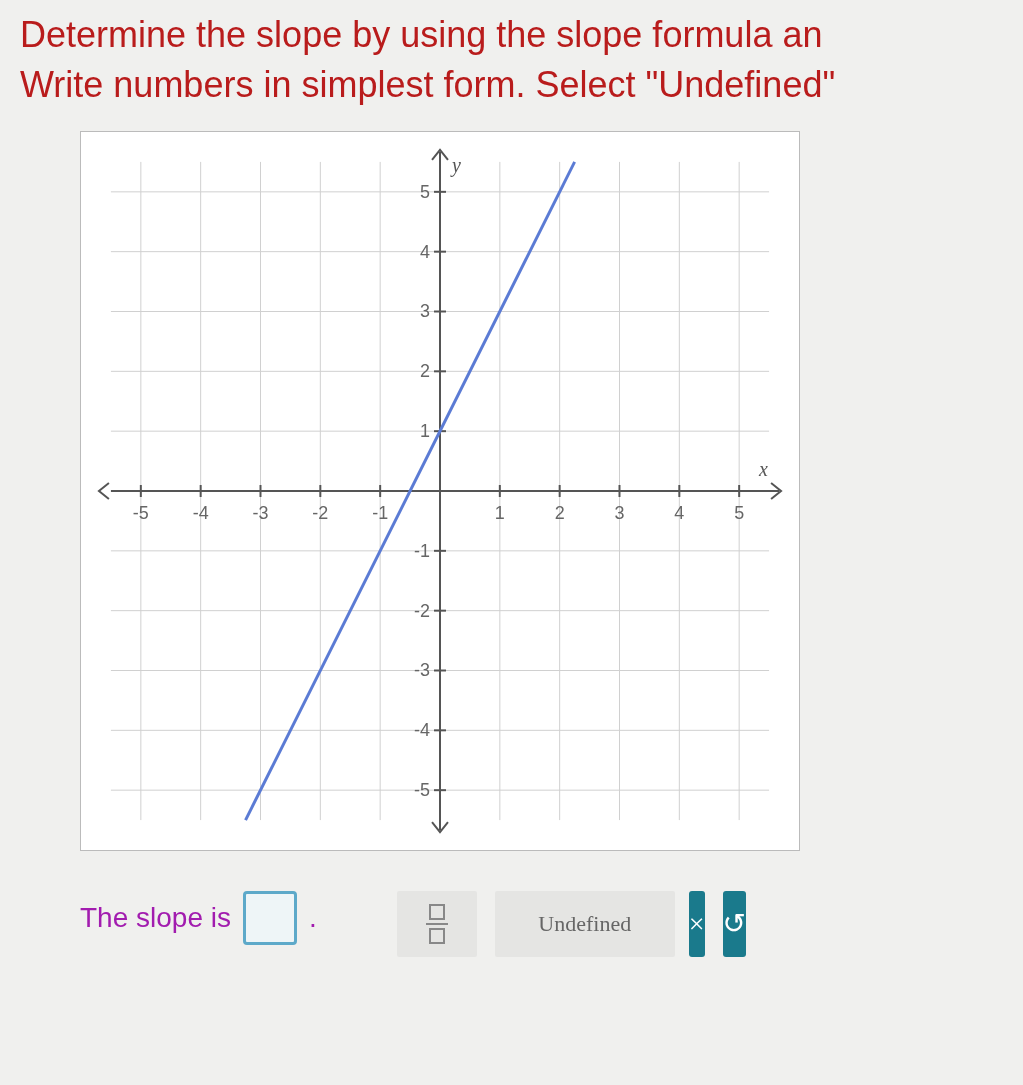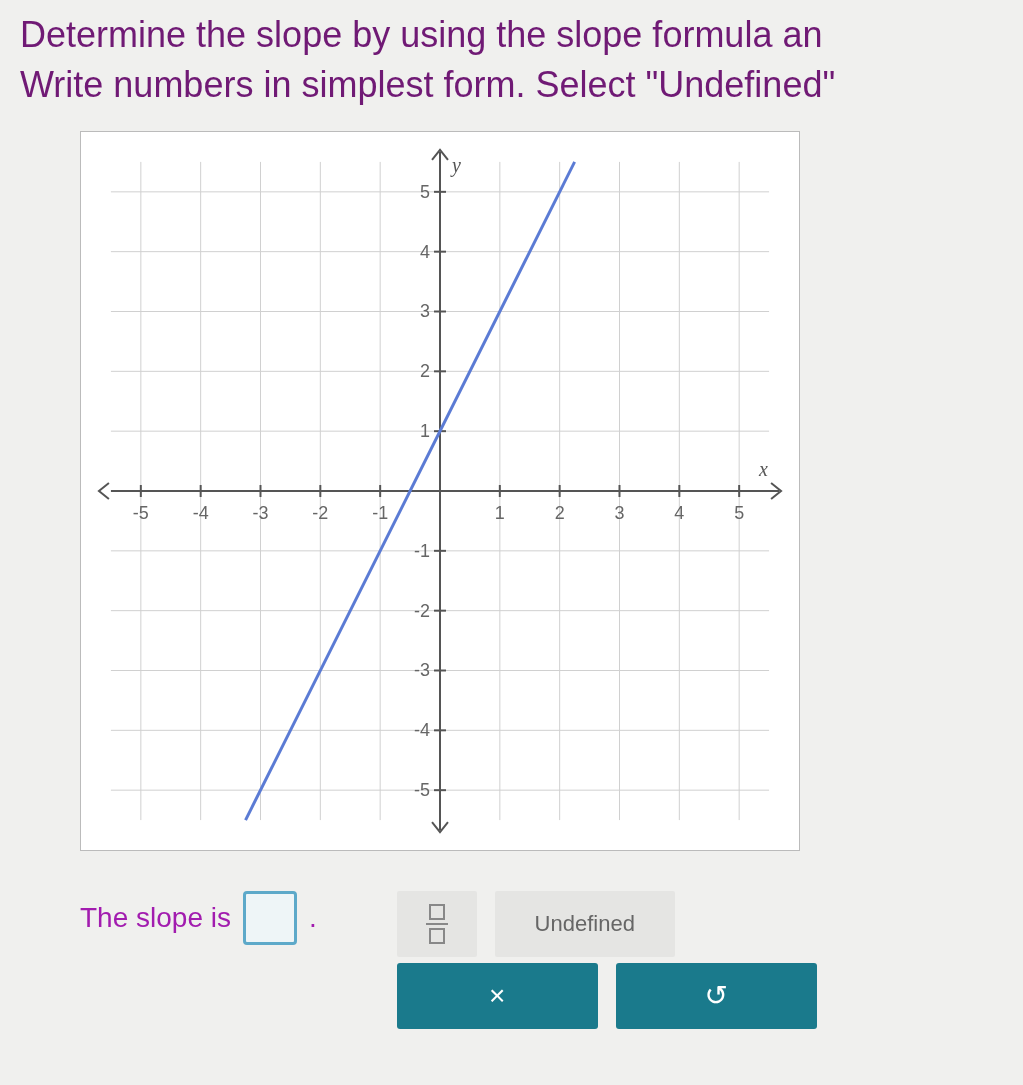--- a/index.html
+++ b/index.html
@@ -7,21 +7,21 @@
       font-family: Arial, Helvetica, sans-serif;
       background: #f0f0ee;
       width: 1023px;
       height: 1085px;
       overflow: hidden;
       color: #333;
     }
     .question-text {
       font-size: 36px;
       line-height: 1.4;
-      color: #701a75;
+      color: #b91c1c;
       padding: 10px 20px 20px 20px;
       font-weight: 400;
     }
     .graph-container {
       width: 720px;
       height: 720px;
       margin-left: 80px;
       background: #fff;
       border: 1px solid #bbb;
       position: relative;
@@ -46,23 +46,24 @@
     }
     .answer-box {
       width: 54px;
       height: 54px;
       border: 3px solid #5da9c9;
       background: #eef5f7;
       border-radius: 4px;
     }
     .tools-panel {
       display: flex;
-      flex-direction: column;
-      gap: 6px;
+      flex-direction: row;
+      gap: 14px;
       width: 420px;
+      font-family: Liberation Serif, serif;
     }
     .tools-row {
       display: flex;
       gap: 18px;
       align-items: stretch;
     }
     .tool-btn {
       background: #e5e5e3;
       color: #666;
       font-size: 22px;

